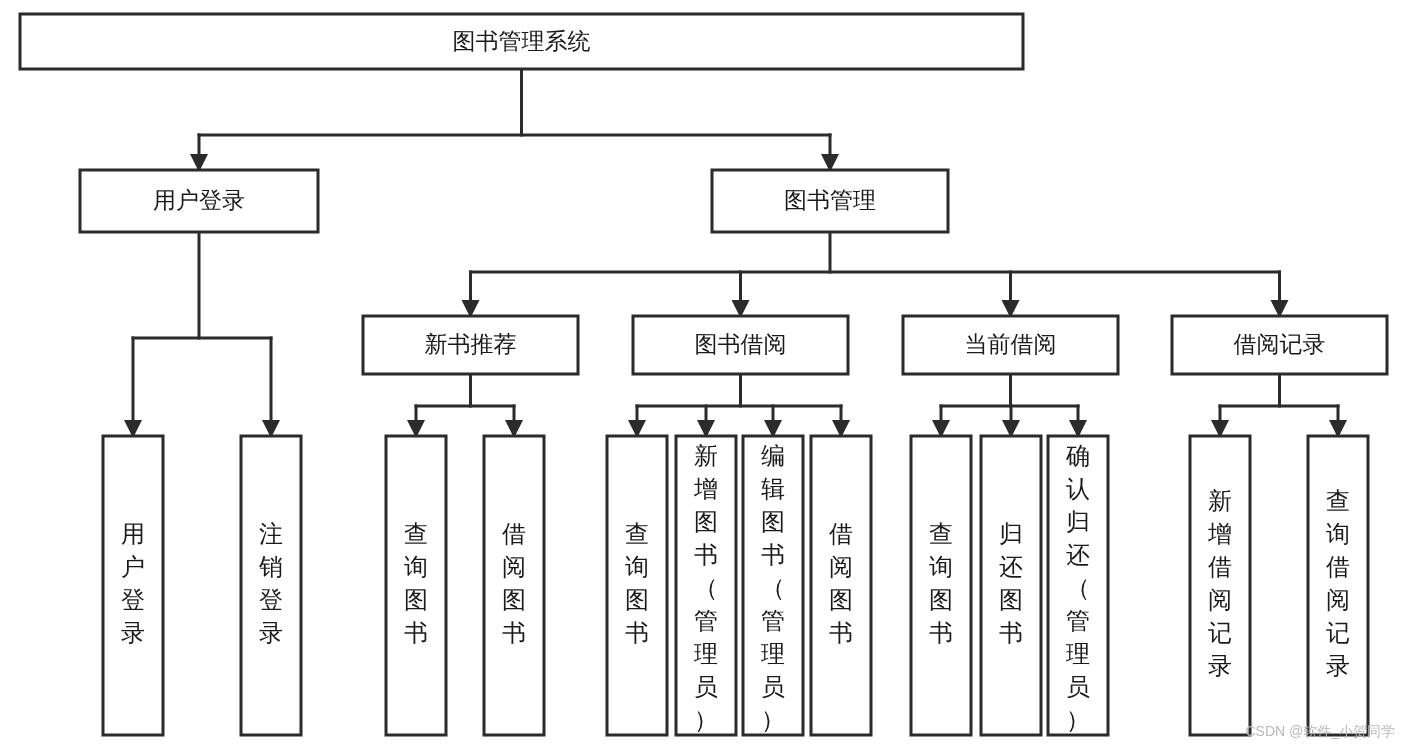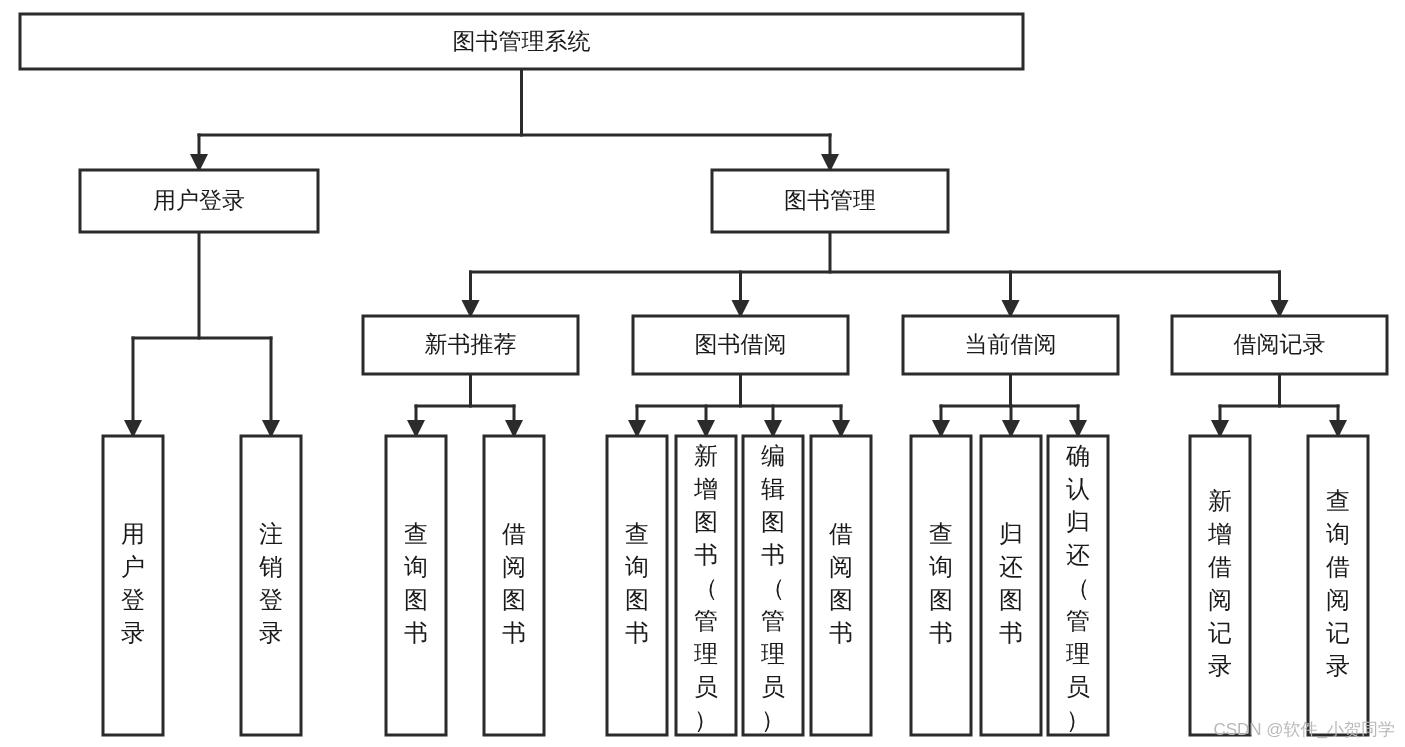--- a/index.html
+++ b/index.html
@@ -53,21 +53,21 @@
     stroke-linecap: square;
   }
   .arrow-head {
     fill: #2b2b2b;
     stroke: none;
   }
   .watermark {
     position: absolute;
     right: 10px;
     bottom: 6px;
-    font-size: 17px;
+    font-size: 14px;
     color: #b9b9b9;
     font-family: "Liberation Sans", "DejaVu Sans", sans-serif;
     white-space: nowrap;
     user-select: none;
   }
 </style>
 </head>
 <body>
 
 <div id="diagram-root">

